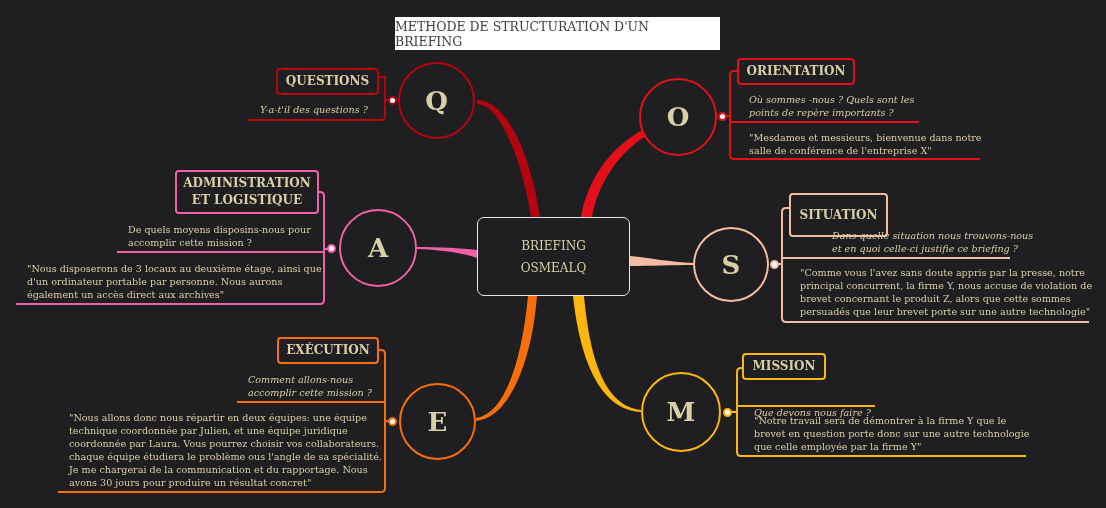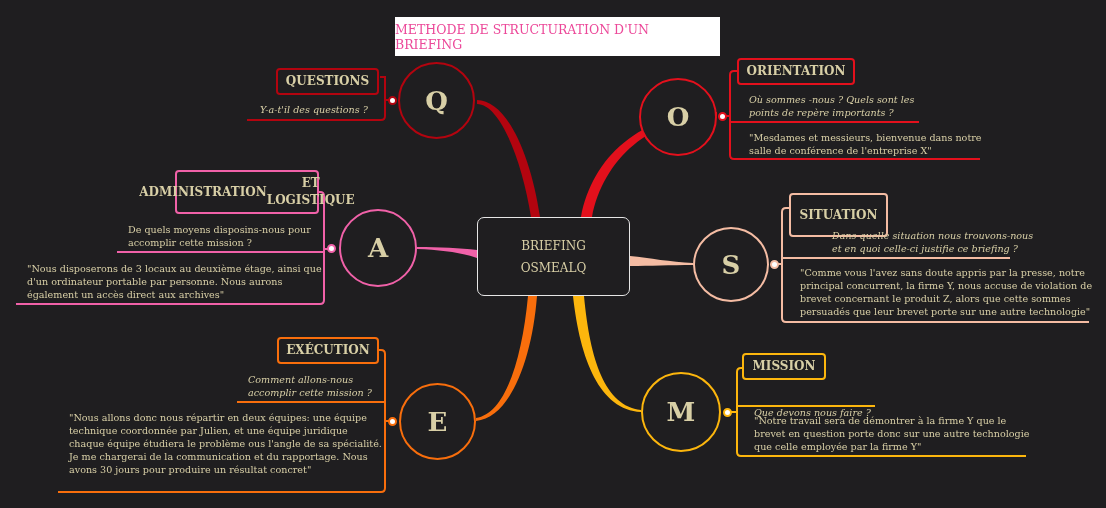--- a/index.html
+++ b/index.html
@@ -1,20 +1,20 @@
 <!DOCTYPE html>
 <html><head>
 <meta charset="utf-8">
 <style>
   html, body { margin:0; padding:0; }
   body { width:1106px; height:508px; background:#1f1e20; position:relative; overflow:hidden;
          font-family:"DejaVu Serif", serif; color:#d8cfa6; }
   svg.links { position:absolute; left:0; top:0; }
-  .title { position:absolute; left:395px; top:17px; width:325px; height:39px; background:#ffffff;
-           color:#ec4899; font-size:12.5px; display:flex; align-items:center; justify-content:center; }
+  .title { position:absolute; left:395px; top:17px; width:325px; height:33px; background:#ffffff;
+           color:#404040; font-size:12.5px; display:flex; align-items:center; justify-content:center; }
   .center { position:absolute; left:477px; top:217px; width:153px; height:79px; border:1.5px solid #e6e6e6;
             border-radius:7px; box-sizing:border-box; display:flex; flex-direction:column; align-items:center;
             justify-content:center; color:#d8cfa6; font-size:12px; line-height:22px; background:#1f1e20; }
   .circle { position:absolute; border-radius:50%; box-sizing:border-box; border:2px solid; display:flex;
             align-items:center; justify-content:center; font-weight:bold; font-size:26px; color:#d8cfa6; background:#1f1e20; }
   .handle { position:absolute; width:9px; height:9px; border-radius:50%; background:#fff; box-sizing:border-box; border:2px solid; }
   .label-box { position:absolute; border:2px solid; border-radius:4px; box-sizing:border-box; font-weight:bold;
                font-size:12px; color:#d8cfa6; display:flex; align-items:center; justify-content:center; text-align:center; line-height:17px; background:#1f1e20; }
   .txt { position:absolute; font-size:9.6px; line-height:13px; color:#d8cfa6; }
   .it { font-style:italic; }
@@ -96,21 +96,21 @@
 </div>
 <div class="txt" style="left:749px;top:131px;">
   <div>"Mesdames et messieurs, bienvenue dans notre</div>
   <div>salle de conférence de l'entreprise X"</div>
 </div>
 
 <div class="circle" style="left:339px;top:209px;width:78px;height:78px;border-color:#f061a8;">
   <span>A</span>
 </div>
 <div class="handle" style="left:327px;top:244px;border-color:#f061a8;"></div>
-<div class="label-box" style="left:175px;top:170px;width:144px;height:44px;border-color:#f061a8;flex-direction:row;">
+<div class="label-box" style="left:175px;top:170px;width:144px;height:44px;border-color:#f061a8;flex-direction:column;">
   <span>ADMINISTRATION</span>
   <span>ET LOGISTIQUE</span>
 </div>
 <div class="txt" style="left:128px;top:223px;">
   <div>De quels moyens disposins-nous pour</div>
   <div>accomplir cette mission ?</div>
 </div>
 <div class="txt" style="left:27px;top:262px;">
   <div>"Nous disposerons de 3 locaux au deuxième étage, ainsi que</div>
   <div>d'un ordinateur portable par personne. Nous aurons</div>
@@ -142,20 +142,21 @@
 <div class="label-box" style="left:277px;top:337px;width:102px;height:27px;border-color:#f86e0c;">
   <span>EXÉCUTION</span>
 </div>
 <div class="txt it" style="left:248px;top:373px;">
   <div>Comment allons-nous</div>
   <div>accomplir cette mission ?</div>
 </div>
 <div class="txt" style="left:69px;top:411px;">
   <div>"Nous allons donc nous répartir en deux équipes: une équipe</div>
   <div>technique coordonnée par Julien, et une équipe juridique</div>
+  <div>coordonnée par Laura. Vous pourrez choisir vos collaborateurs.</div>
   <div>chaque équipe étudiera le problème ous l'angle de sa spécialité.</div>
   <div>Je me chargerai de la communication et du rapportage. Nous</div>
   <div>avons 30 jours pour produire un résultat concret"</div>
 </div>
 
 <div class="circle" style="left:641px;top:372px;width:80px;height:80px;border-color:#fcb60d;">
   <span>M</span>
 </div>
 <div class="handle" style="left:723px;top:408px;border-color:#fcb60d;"></div>
 <div class="label-box" style="left:742px;top:353px;width:84px;height:27px;border-color:#fcb60d;">

